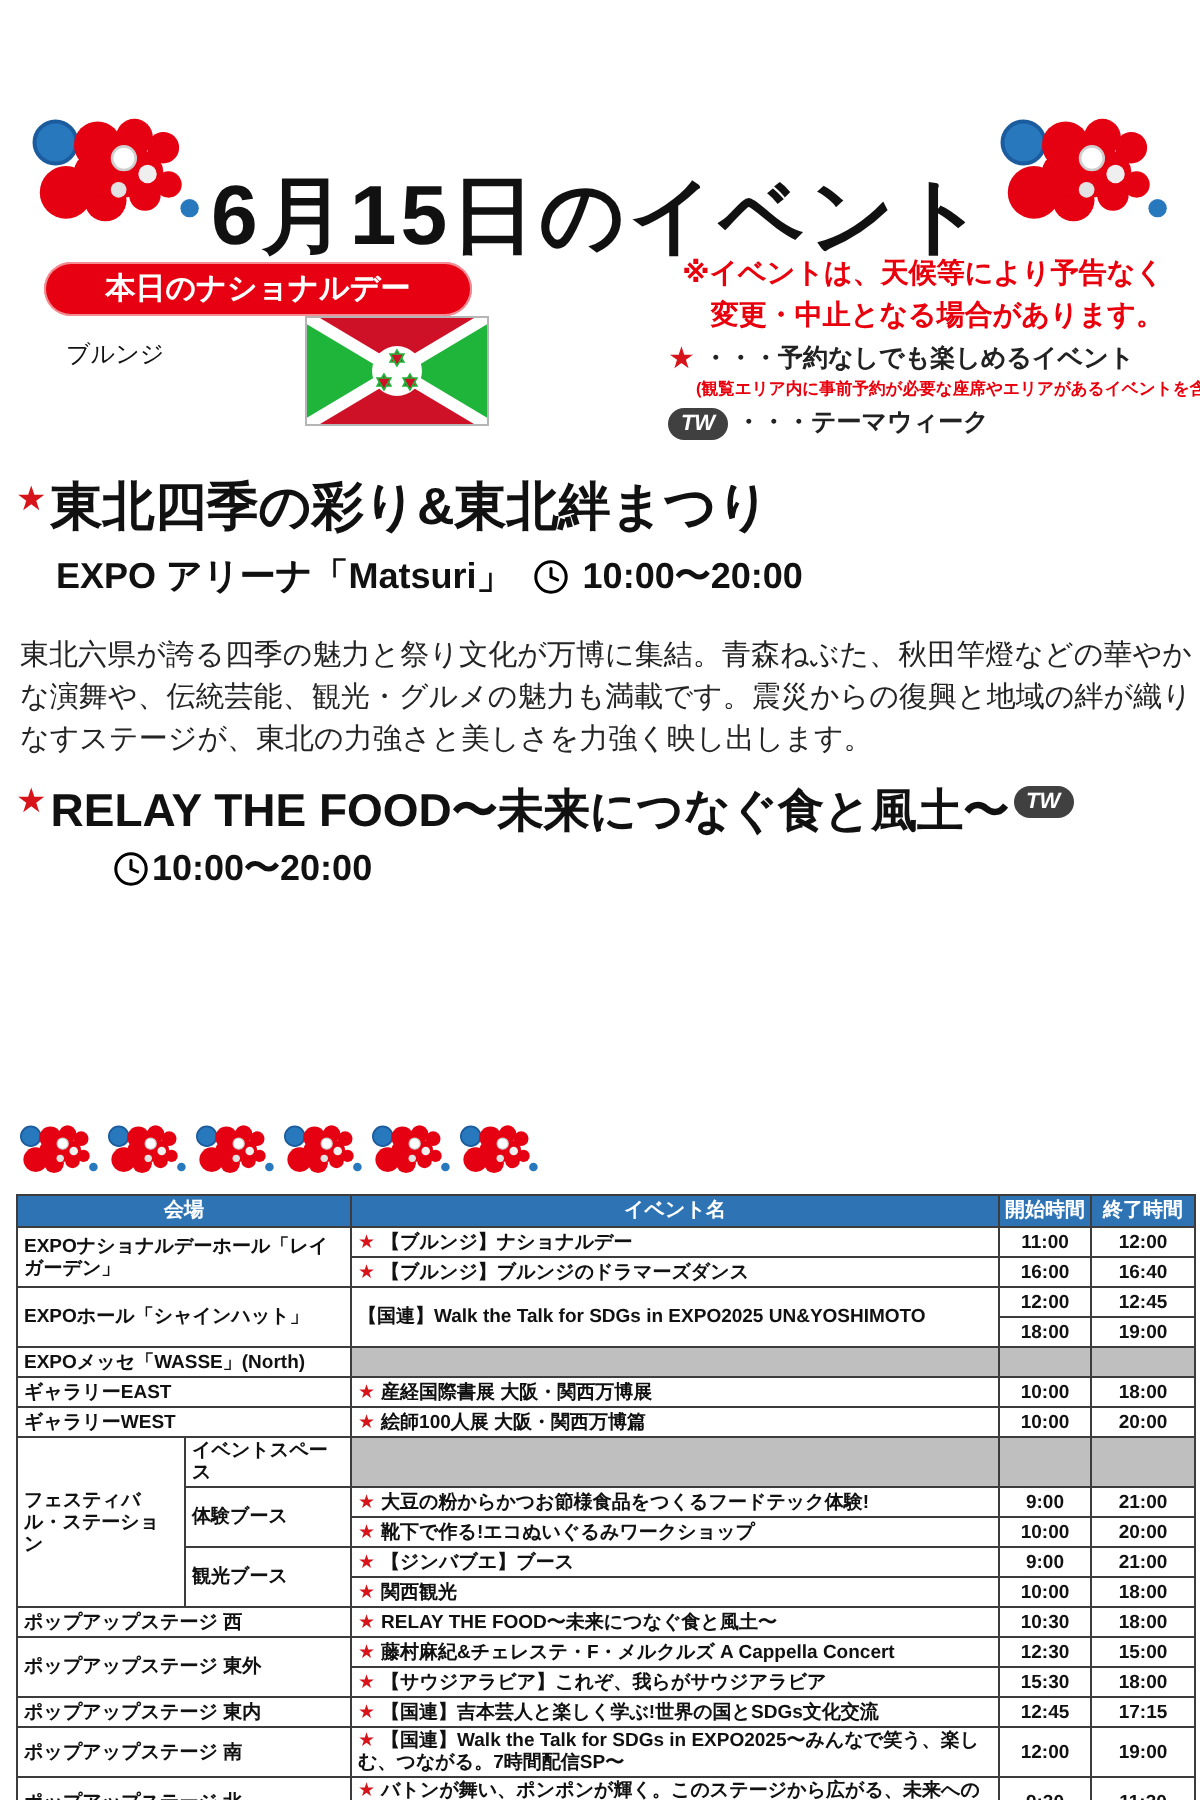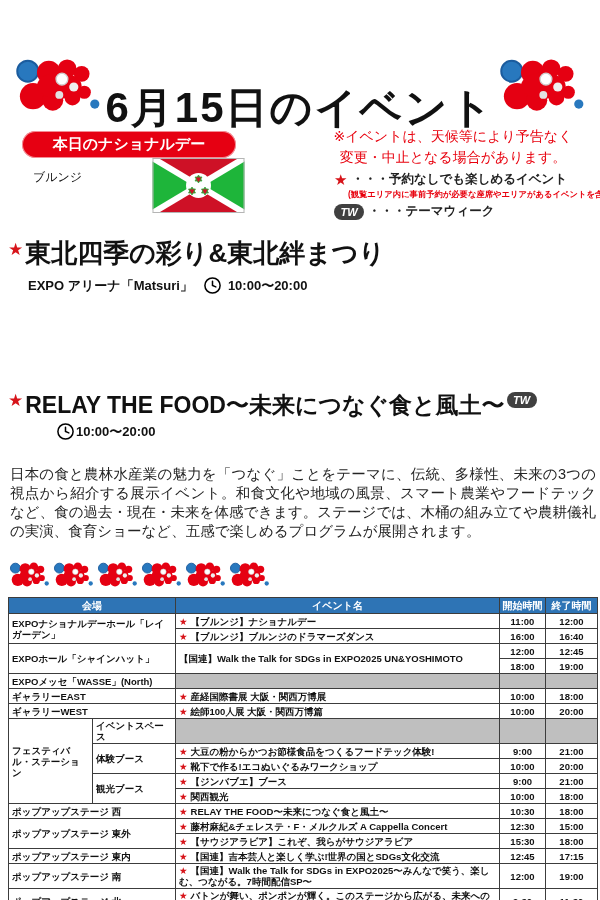--- a/index.html
+++ b/index.html
@@ -15,36 +15,36 @@
 
   
   .nd-banner{position:absolute;left:22px;top:131px;width:214px;height:27px;
              background:#e60012;border-radius:14px;color:#fff;font-weight:bold;
              font-size:15px;display:flex;align-items:center;justify-content:center;
              box-shadow:inset 0 0 0 1px rgba(255,255,255,.55);}
   .nd-country{position:absolute;left:33px;top:169px;font-size:12px;font-weight:normal;}
   .nd-flag{position:absolute;left:152px;top:158px;width:93px;height:55px;}
 
   
-  .notice{position:absolute;left:312px;top:126px;width:282px;text-align:center;
-          color:#e8000d;font-weight:normal;font-size:14px;line-height:1.5;}
+  .notice{position:absolute;left:300px;top:126px;width:282px;text-align:right;
+          color:#e8000d;font-weight:bold;font-size:14px;line-height:1.5;}
   .legend{position:absolute;left:334px;top:171px;width:264px;}
   .legend-row{display:flex;align-items:center;font-size:12.5px;font-weight:bold;color:#222;}
   .legend-star{color:#d7141a;font-size:15px;margin-right:4px;line-height:1;}
   .legend-note{color:#e8000d;font-size:8.3px;font-weight:bold;margin:1px 0 3px 14px;white-space:nowrap;}
   .tw-badge{display:inline-flex;align-items:center;justify-content:center;
             background:#404040;color:#fff;font-weight:bold;font-style:italic;
             font-size:11px;width:30px;height:16px;border-radius:9px;margin-right:4px;flex:0 0 auto;}
 
   
   .ev-title{position:absolute;left:8px;font-weight:bold;color:#111;white-space:nowrap;}
   .ev1-title{top:236px;font-size:26px;}
   .ev2-title{top:390px;font-size:23px;}
   .ev-star{color:#d7141a;font-size:17px;vertical-align:7px;margin-right:2px;}
-  .ev-venue{position:absolute;font-weight:bold;font-size:13px;color:#111;
+  .ev-venue{position:absolute;font-weight:bold;font-size:18px;color:#111;
             display:flex;align-items:center;white-space:nowrap;}
   .ev1-venue{left:28px;top:276px;}
   .ev2-venue{left:30px;top:422px;}
   .clock{margin:0 6px 0 10px;flex:0 0 auto;}
   .ev2-venue .clock{margin:0 1px 0 26px;}
   .ev-desc{position:absolute;left:10px;width:586px;font-size:14.5px;color:#242424;
            text-align:justify;}
   .ev1-desc{top:303px;line-height:21px;}
   .ev2-desc{top:450px;line-height:19px;}
   .tw-inline{vertical-align:9px;margin-left:2px;}
@@ -155,32 +155,32 @@
     <span class="ev-star">★</span><span>東北四季の彩り&amp;東北絆まつり</span>
   </div>
   <div class="ev-venue ev1-venue">
     <span>EXPO アリーナ「Matsuri」</span>
     <svg class="clock" viewBox="0 0 20 20" width="19" height="19">
       <circle cx="10" cy="10" r="8" fill="none" stroke="#000" stroke-width="1.6"></circle>
       <path d="M10 5.5 V10 L13.5 11.5" fill="none" stroke="#000" stroke-width="1.6" stroke-linecap="round"></path>
     </svg>
     <span>10:00〜20:00</span>
   </div>
+  <p class="ev-desc ev1-desc">東北六県が誇る四季の魅力と祭り文化が万博に集結。青森ねぶた、秋田竿燈などの華やかな演舞や、伝統芸能、観光・グルメの魅力も満載です。震災からの復興と地域の絆が織りなすステージが、東北の力強さと美しさを力強く映し出します。</p>
 
   <div class="ev-title ev2-title">
     <span class="ev-star">★</span><span>RELAY THE FOOD〜未来につなぐ食と風土〜</span><span class="tw-badge tw-inline">TW</span>
   </div>
   <div class="ev-venue ev2-venue">
     <svg class="clock" viewBox="0 0 20 20" width="19" height="19">
       <circle cx="10" cy="10" r="8" fill="none" stroke="#000" stroke-width="1.6"></circle>
       <path d="M10 5.5 V10 L13.5 11.5" fill="none" stroke="#000" stroke-width="1.6" stroke-linecap="round"></path>
     </svg>
     <span>10:00〜20:00</span>
   </div>
-  <p class="ev-desc ev2-desc">日本の食と農林水産業の魅力を「つなぐ」ことをテーマに、伝統、多様性、未来の3つの視点から紹介する展示イベント。和食文化や地域の風景、スマート農業やフードテックなど、食の過去・現在・未来を体感できます。ステージでは、木桶の組み立てや農耕儀礼の実演、食育ショーなど、五感で楽しめるプログラムが展開されます。</p>
 
   <div class="more-row">
     <span class="logo-strip">
       <svg viewBox="0 0 70 46">
           <use href="#myaku"></use>
         </svg>
       <svg viewBox="0 0 70 46">
           <use href="#myaku"></use>
         </svg>
       <svg viewBox="0 0 70 46">

